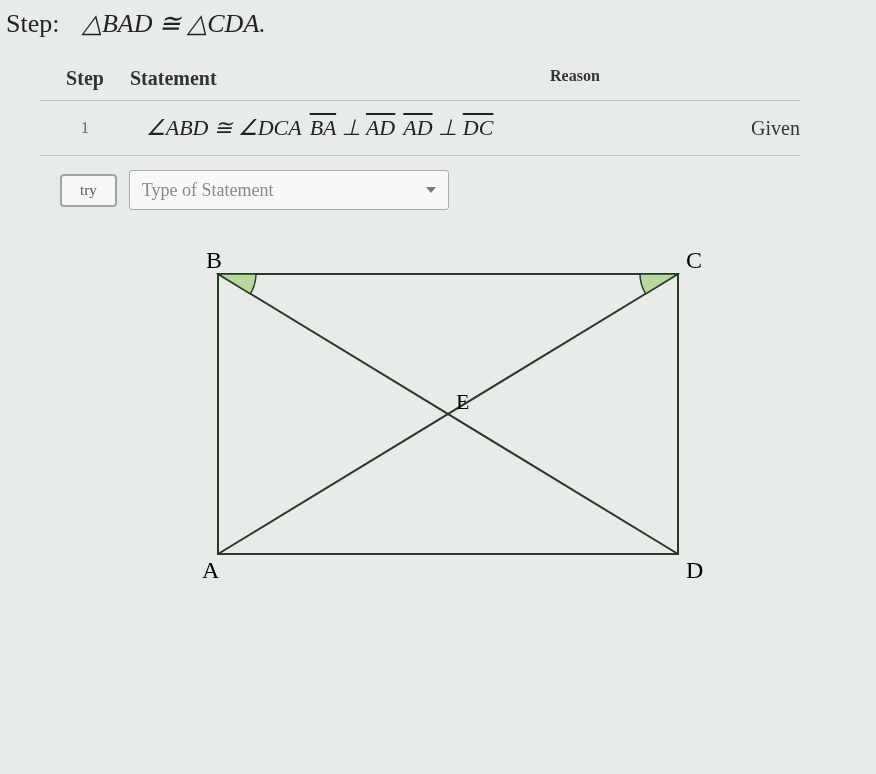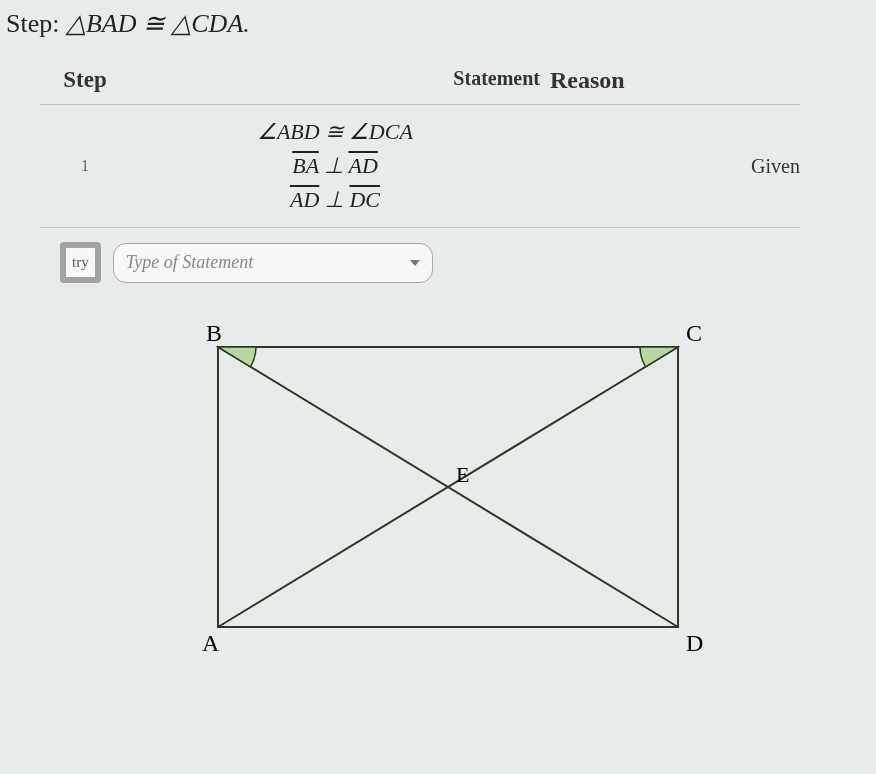--- a/index.html
+++ b/index.html
@@ -18,83 +18,82 @@
   }
   .table-wrap {
     width: 760px;
     margin-left: 40px;
   }
   .hdr-row {
     display: flex;
     border-bottom: 1px solid #bbb;
     padding: 10px 0;
   }
-  .col-step { width: 90px; text-align: center; font-weight: bold; font-size: 23px; color: #333; }
-  .col-stmt { flex: 1; text-align: right; font-weight: bold; font-size: 20px; color: #333; }
-  .col-reason { width: 260px; text-align: left; font-weight: bold; font-size: 24px; color: #333; padding-left: 10px;}
+  .col-step { width: 90px; text-align: center; font-weight: bold; font-size: 20px; color: #333; }
+  .col-stmt { flex: 1; text-align: left; font-weight: bold; font-size: 20px; color: #333; }
+  .col-reason { width: 260px; text-align: left; font-weight: bold; font-size: 16px; color: #333; padding-left: 10px;}
   .data-row {
     display: flex;
     align-items: center;
     border-bottom: 1px solid #c5c5c5;
     padding: 14px 0;
   }
   .step-num { width: 90px; text-align: center; font-size: 16px; color: #666; }
   .stmt-cell {
     flex: 1;
     display: flex;
-    flex-direction: column;
+    flex-direction: row;
     align-items: center;
     gap: 8px;
     font-size: 22px;
     font-style: italic;
   }
   .reason-cell { width: 260px; text-align: right; font-size: 20px; color: #333; padding-left: 10px;}
   .input-row {
     display: flex;
     align-items: center;
     gap: 12px;
     padding: 14px 0 14px 20px;
   }
   .try-btn {
-    border: 6px solid #a3a3a3;
+    border: 2px solid #a3a3a3;
     background: #f7f9f7;
     border-radius: 4px;
-    padding: 6px 6px;
+    padding: 6px 18px;
     font-size: 15px;
     color: #555;
     font-family: inherit;
   }
   .type-select {
     border: 1px solid #aaa;
     background: #f7f9f7;
-    border-radius: 13px;
+    border-radius: 3px;
     width: 320px;
     height: 40px;
     display: flex;
     align-items: center;
     justify-content: space-between;
     padding: 0 12px;
     color: #888;
     font-size: 18px;
-    font-style: italic;
   }
   .caret {
     width: 0; height: 0;
     border-left: 5px solid transparent;
     border-right: 5px solid transparent;
     border-top: 6px solid #777;
   }
   .figure-wrap {
     width: 876px;
     display: flex;
     justify-content: center;
     margin-top: 10px;
   }
   .over { text-decoration: overline; }
-  .math { font-style: italic; }
+  .math { font-style: italic; margin-left: 16px; }
 </style>
 </head>
 <body>
 
 <div class="prove-line">
   <span>Step: </span>
   <span class="math">△<i>BAD</i> ≅ △<i>CDA</i>.</span>
 </div>
 
 <div class="table-wrap">

